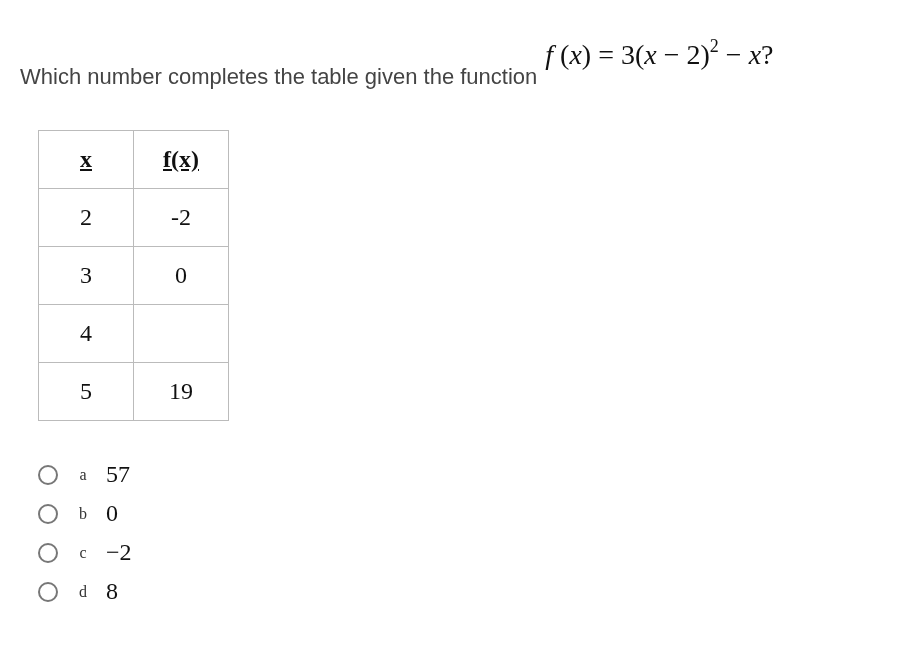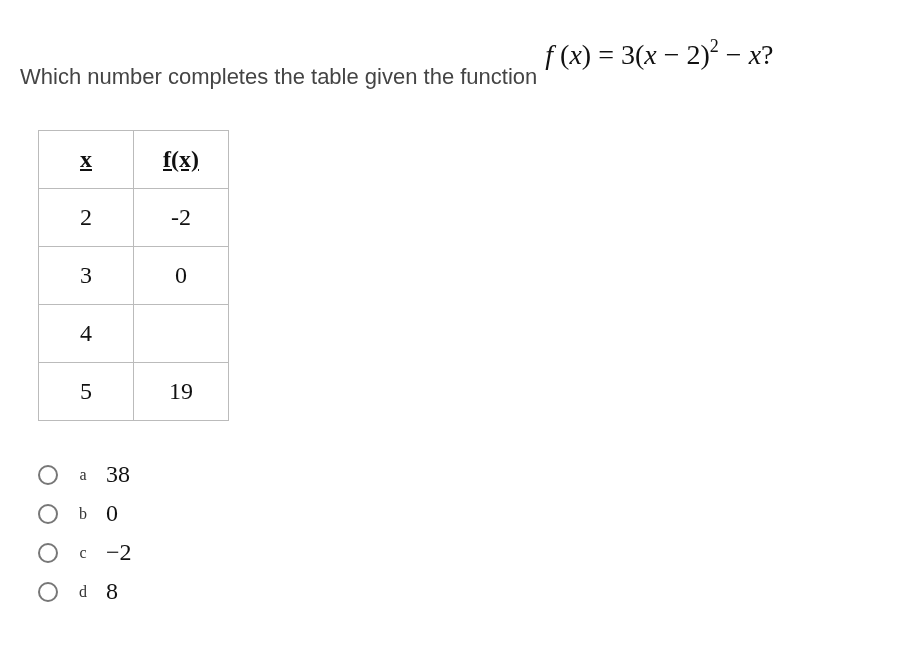--- a/index.html
+++ b/index.html
@@ -129,21 +129,21 @@
       <td>5</td>
       <td>19</td>
     </tr>
   </tbody>
 </table>
 
 <div class="options">
   <div class="option-row">
     <div class="radio-circle"></div>
     <span class="opt-letter">a</span>
-    <span class="opt-value">38</span>
+    <span class="opt-value">57</span>
   </div>
   <div class="option-row">
     <div class="radio-circle"></div>
     <span class="opt-letter">b</span>
     <span class="opt-value">0</span>
   </div>
   <div class="option-row">
     <div class="radio-circle"></div>
     <span class="opt-letter">c</span>
     <span class="opt-value">−2</span>

